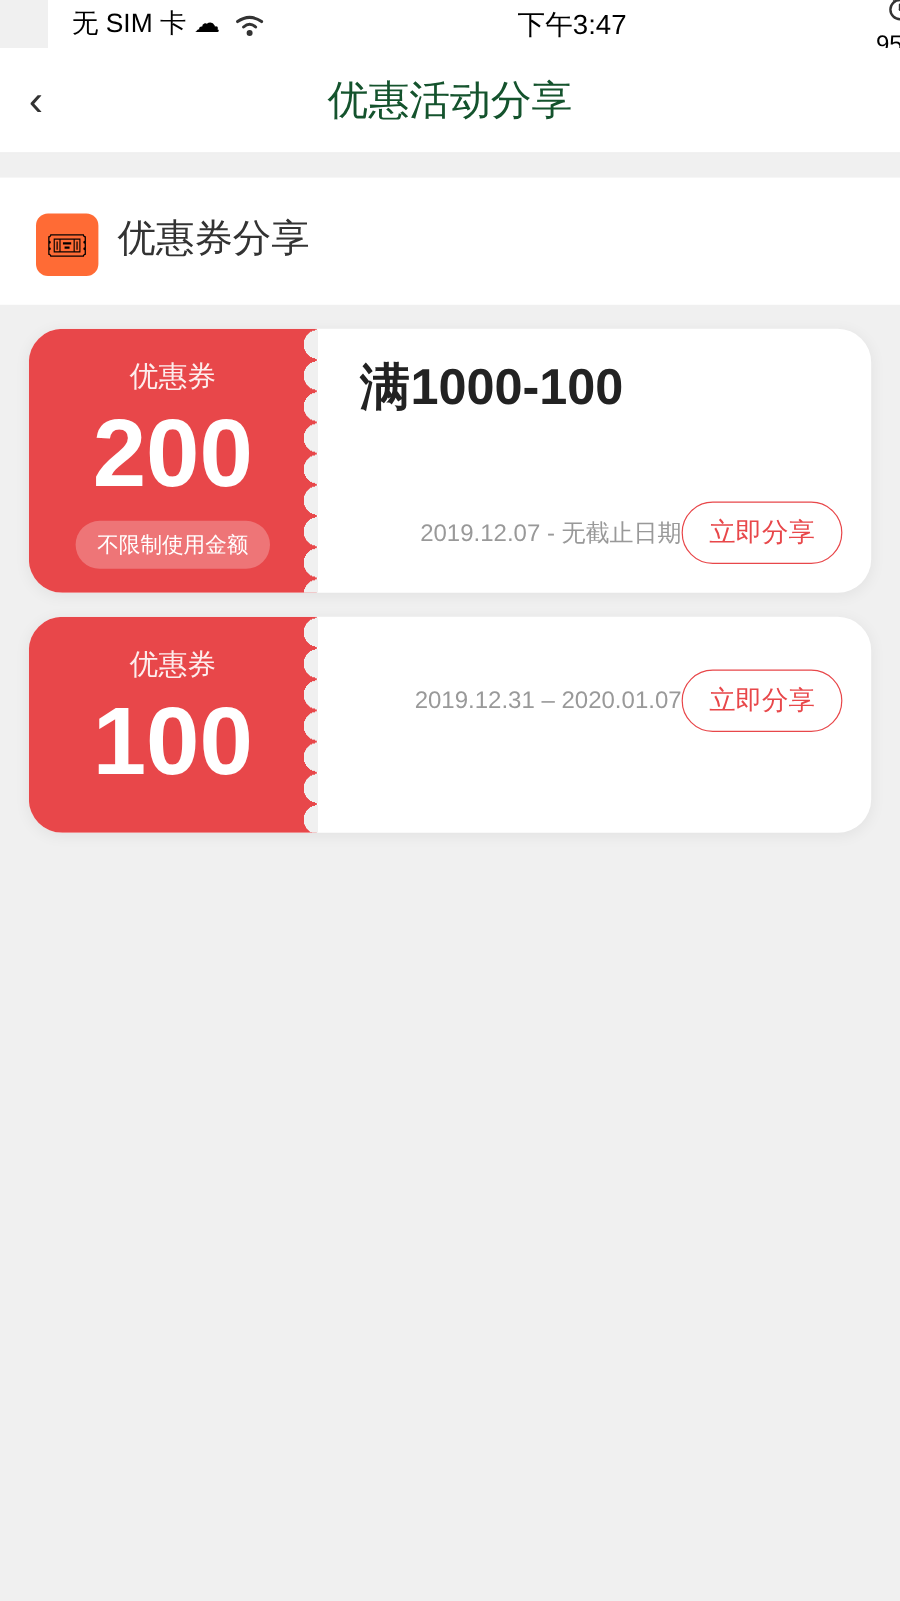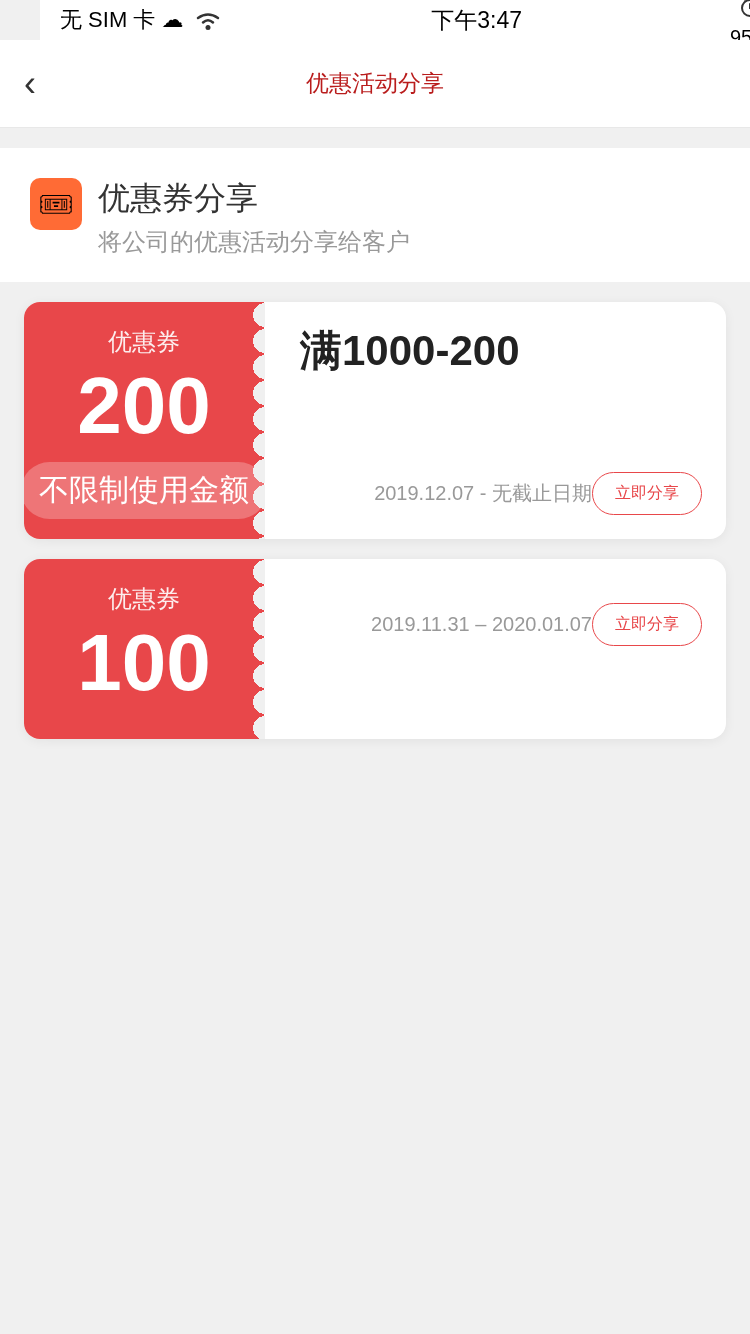--- a/index.html
+++ b/index.html
@@ -55,23 +55,23 @@
       border-bottom: 1px solid #e8e8e8;
     }
     .nav-back {
       position: absolute;
       left: 24px;
       font-size: 36px;
       color: #333;
       cursor: pointer;
     }
     .nav-title {
-      font-size: 23px;
+      font-size: 34px;
       font-weight: 500;
-      color: #b91c1c;
+      color: #14532d;
     }
 
     
     .section-header {
       background: #fff;
       padding: 28px 30px 24px 30px;
       display: flex;
       align-items: flex-start;
       gap: 16px;
       margin-top: 20px;
@@ -106,21 +106,21 @@
     .coupons-list {
       padding: 20px 24px;
       display: flex;
       flex-direction: column;
       gap: 20px;
     }
 
     
     .coupon-card {
       background: #fff;
-      border-radius: 16px;
+      border-radius: 28px;
       overflow: hidden;
       display: flex;
       box-shadow: 0 2px 12px rgba(0,0,0,0.06);
       position: relative;
     }
 
     
     .coupon-left {
       width: 240px;
       background: #e8474a;
@@ -163,21 +163,21 @@
       font-size: 80px;
       color: #fff;
       font-weight: 700;
       line-height: 1;
       margin-bottom: 16px;
     }
     .coupon-condition-bar {
       background: rgba(255,255,255,0.25);
       border-radius: 30px;
       padding: 8px 18px;
-      font-size: 30px;
+      font-size: 18px;
       color: #fff;
       text-align: center;
       white-space: nowrap;
     }
 
     
     .coupon-right {
       flex: 1;
       padding: 24px 24px 24px 36px;
       display: flex;
@@ -197,21 +197,21 @@
       margin-top: 20px;
     }
     .coupon-date {
       font-size: 20px;
       color: #999;
     }
     .share-btn {
       border: 1.5px solid #e8474a;
       border-radius: 30px;
       padding: 10px 22px;
-      font-size: 16px;
+      font-size: 22px;
       color: #e8474a;
       background: #fff;
       cursor: pointer;
       white-space: nowrap;
     }
 
     
     .bottom-space {
       height: 600px;
       background: #f0f0f0;
@@ -260,49 +260,48 @@
   <span class="nav-back">‹</span>
   <span class="nav-title">优惠活动分享</span>
 </div>
 
 <div class="section-header">
   <div class="section-icon">
     <span style="font-size:28px;">🎟</span>
   </div>
   <div class="section-text-block">
     <div class="section-title">优惠券分享</div>
-    <div class="section-subtitle">将公司的优惠活动分享给客户</div>
   </div>
 </div>
 
 <div class="coupons-list">
 
   <div class="coupon-card">
     <div class="coupon-left">
       <div class="coupon-type">优惠券</div>
       <div class="coupon-amount">200</div>
       <div class="coupon-condition-bar">不限制使用金额</div>
     </div>
     <div class="coupon-right">
-      <div class="coupon-name">满1000-200</div>
+      <div class="coupon-name">满1000-100</div>
       <div class="coupon-meta">
         <span class="coupon-date">2019.12.07 - 无截止日期</span>
         <button class="share-btn">立即分享</button>
       </div>
     </div>
   </div>
 
   <div class="coupon-card">
     <div class="coupon-left">
       <div class="coupon-type">优惠券</div>
       <div class="coupon-amount">100</div>
     </div>
     <div class="coupon-right">
       <div class="coupon-meta">
-        <span class="coupon-date">2019.11.31 – 2020.01.07</span>
+        <span class="coupon-date">2019.12.31 – 2020.01.07</span>
         <button class="share-btn">立即分享</button>
       </div>
     </div>
   </div>
 
 </div>
 
 <div class="bottom-space"></div>
 
 </body></html>

